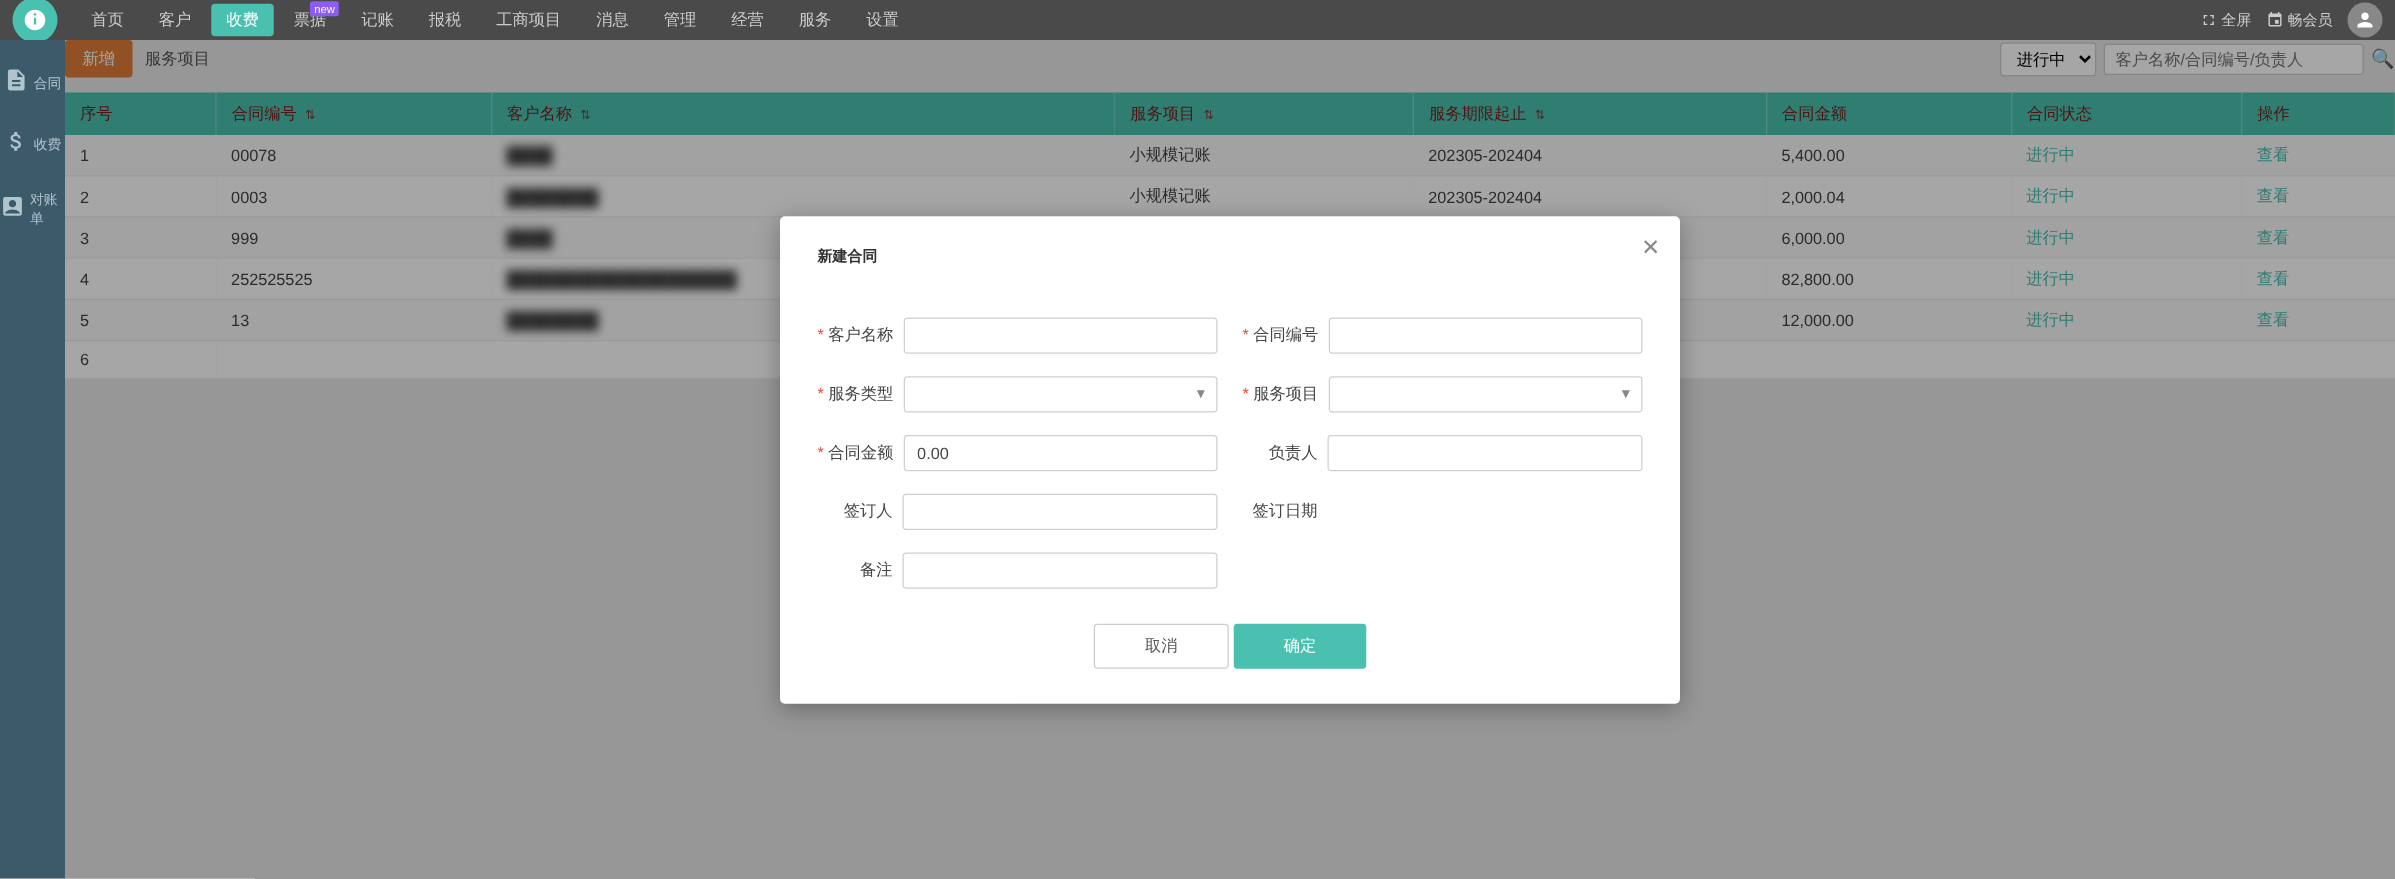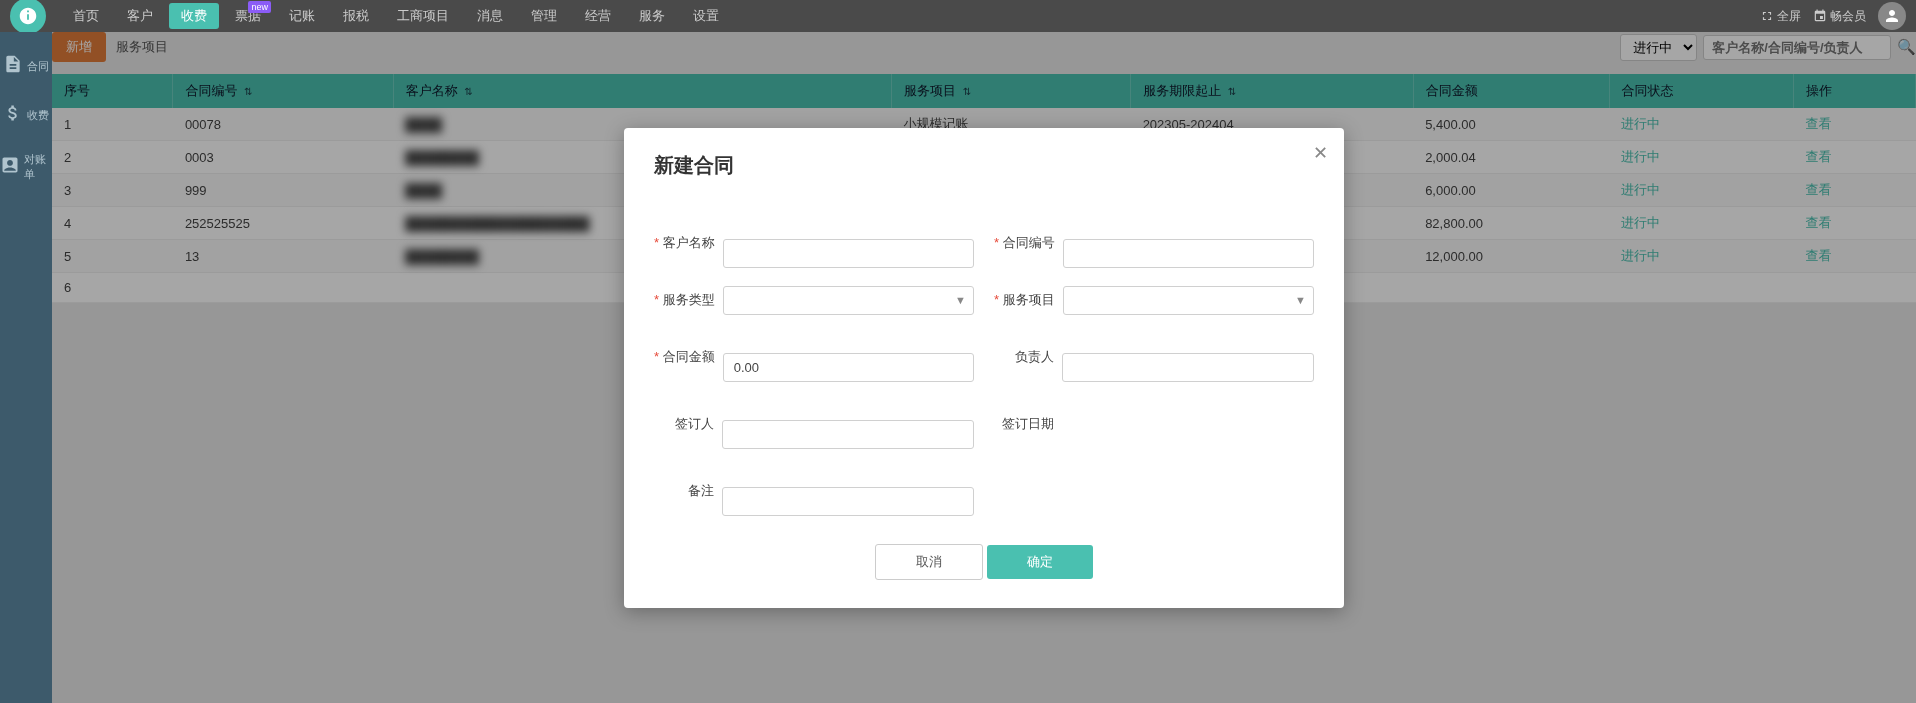--- a/index.html
+++ b/index.html
@@ -131,40 +131,39 @@
       border-radius: 3px;
       padding: 4px 8px;
       font-size: 13px;
       background: #fff;
     }
     .search-box {
       border: 1px solid #ccc;
       border-radius: 3px;
       padding: 4px 8px;
       font-size: 13px;
-      width: 188px;
-      font-weight: bold;
+      width: 208px;
     }
     .search-icon-btn {
       background: none;
       border: none;
       cursor: pointer;
       color: #666;
       font-size: 15px;
     }
 
     
     .data-table {
       width: 100%;
       border-collapse: collapse;
       font-size: 13px;
     }
     .data-table thead tr {
       background: #4ac0b0;
-      color: #0f172a;
+      color: #7f1d1d;
       margin-left: 32px;
     }
     .data-table thead th {
       padding: 8px 12px;
       text-align: left;
       font-weight: normal;
       border-right: 1px solid rgba(255,255,255,0.2);
     }
     .data-table tbody tr:nth-child(odd) { background: #f9f9f9; }
     .data-table tbody tr:nth-child(even) { background: #fff; }
@@ -189,21 +188,21 @@
     }
     .modal {
       background: #fff;
       border-radius: 4px;
       width: 720px;
       padding: 24px 30px 28px;
       position: relative;
       box-shadow: 0 4px 20px rgba(0,0,0,0.3);
     }
     .modal-title {
-      font-size: 20px;
+      font-size: 12px;
       font-weight: bold;
       color: #333;
       margin-bottom: 40px;
     }
     .modal-close {
       position: absolute;
       top: 14px; right: 16px;
       background: none;
       border: none;
       font-size: 18px;
@@ -233,21 +232,20 @@
       content: '* ';
       color: #e74c3c;
     }
     .form-input {
       flex: 1;
       border: 1px solid #d0d0d0;
       border-radius: 3px;
       padding: 6px 10px;
       font-size: 13px;
       color: #444;
-      margin-top: 20px;
     }
     .form-select-wrapper {
       flex: 1;
       position: relative;
     }
     .form-select-wrapper select {
       width: 100%;
       border: 1px solid #d0d0d0;
       border-radius: 3px;
       padding: 6px 28px 6px 10px;
@@ -263,21 +261,20 @@
       transform: translateY(-50%);
       color: #888;
       pointer-events: none;
       font-size: 11px;
     }
     .modal-footer {
       display: flex;
       justify-content: center;
       gap: 4px;
       margin-top: 28px;
-      align-items: center;
     }
     .btn-cancel {
       border: 1px solid #ccc;
       background: #fff;
       color: #555;
       padding: 8px 40px;
       border-radius: 3px;
       cursor: pointer;
       font-size: 13px;
     }

